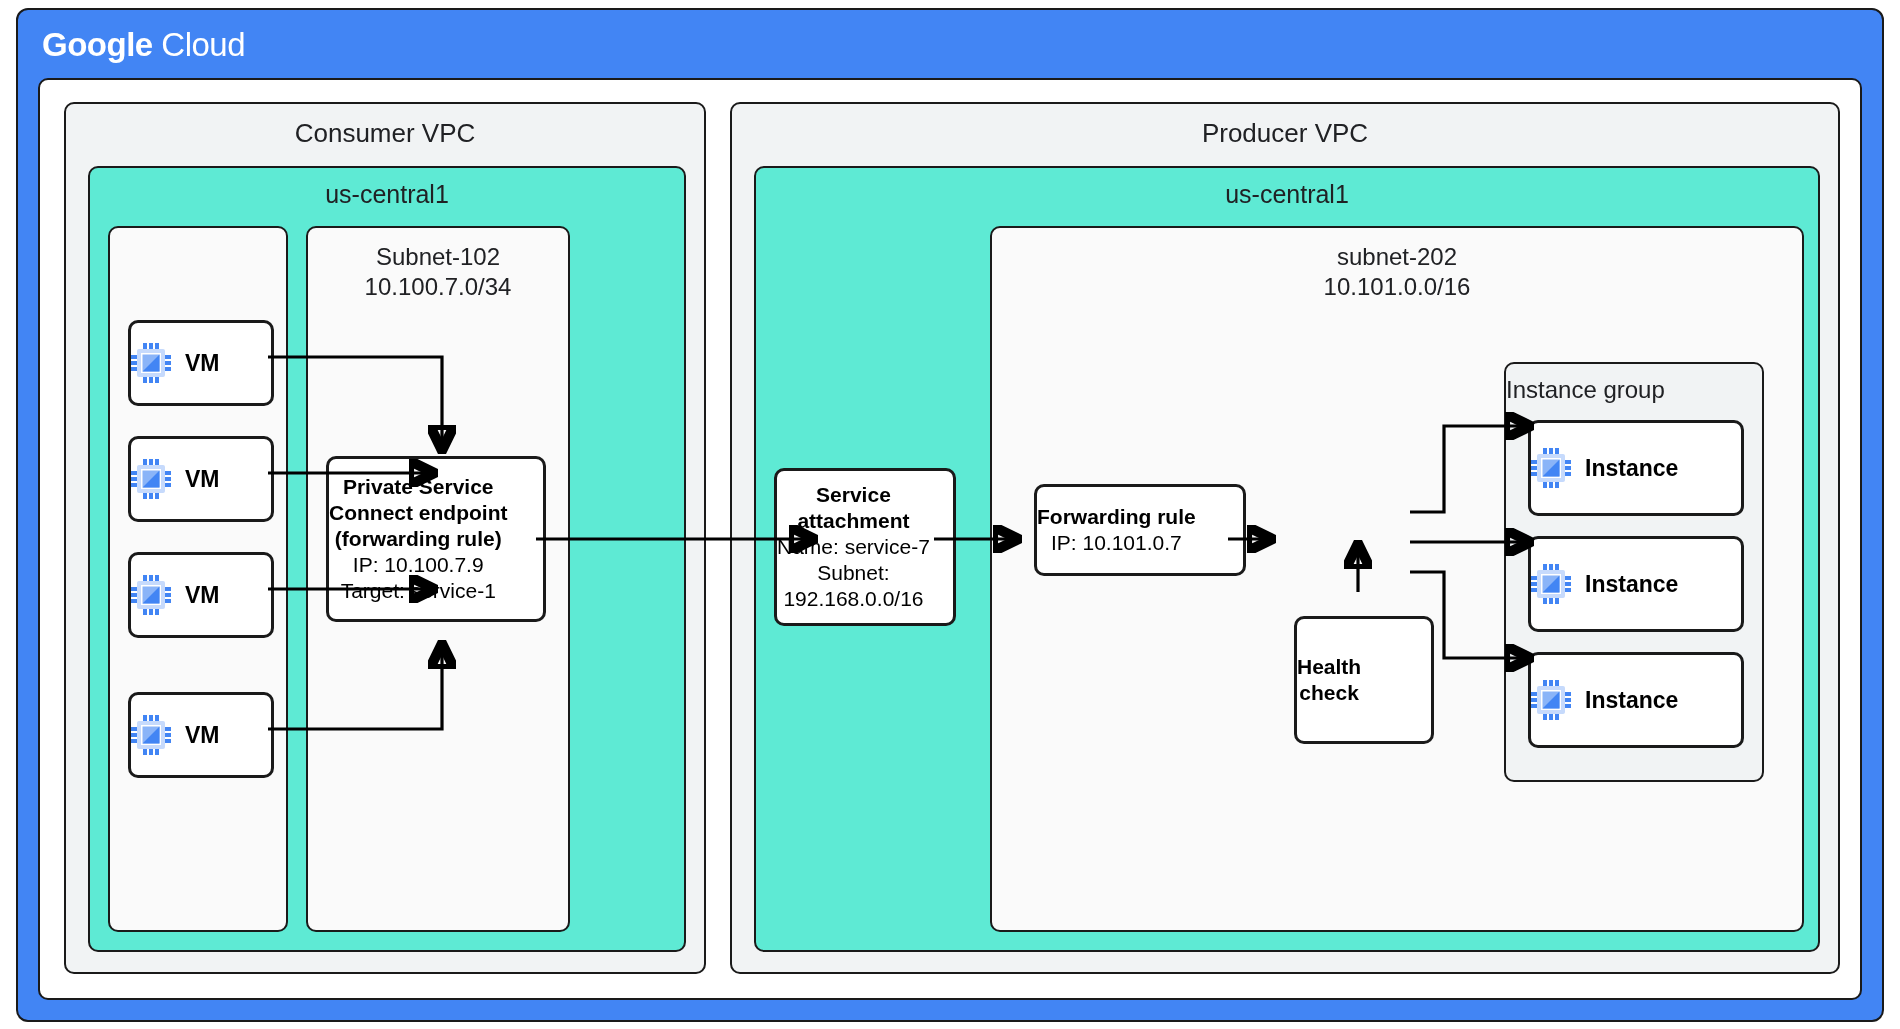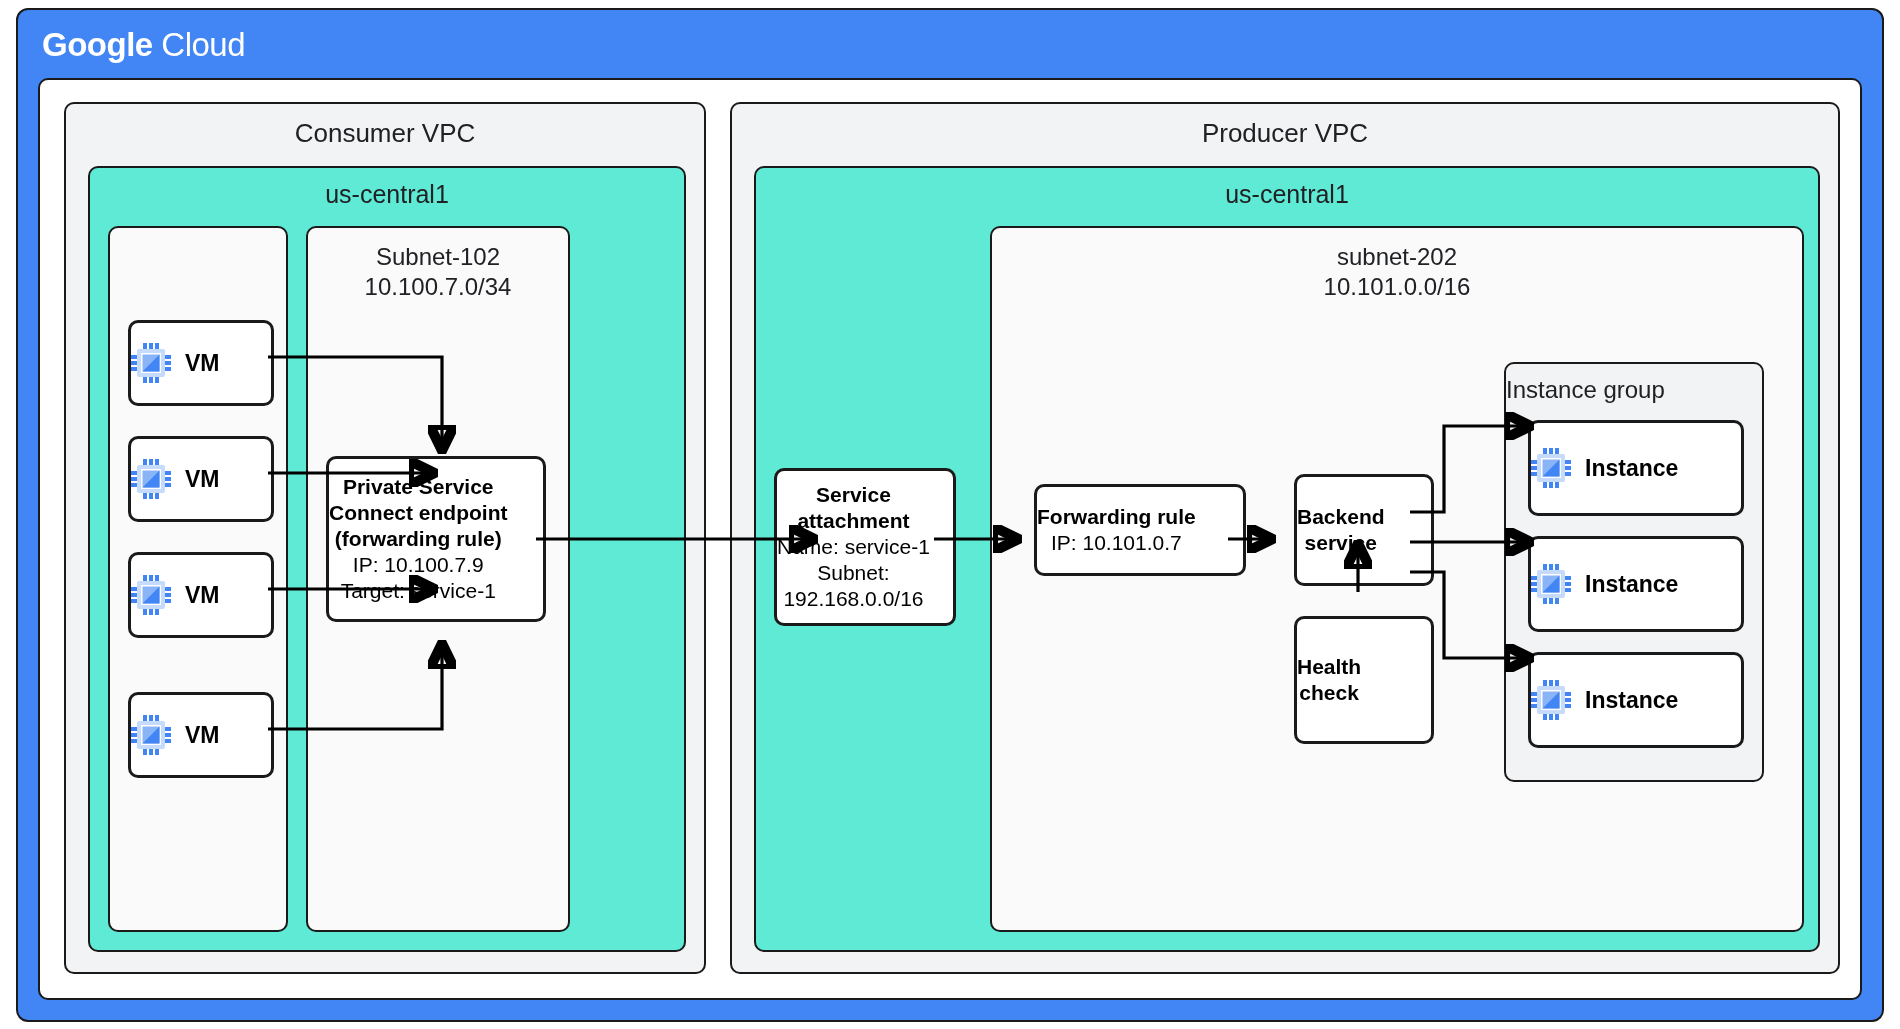--- a/index.html
+++ b/index.html
@@ -287,45 +287,39 @@
     <div class="vpc" style="left:690px; top:22px; width:1110px; height:872px;">
       <div class="vpc-title">Producer VPC</div>
 
       <div class="region" style="left:22px; top:62px; width:1066px; height:786px;">
         <div class="region-title">us-central1</div>
 
         <div class="node" style="left:18px; top:300px; width:182px; height:158px;">
           <div class="node-text">
             <span class="b">Service</span>
             <span class="b">attachment</span>
-            <span class="n">Name: service-1</span>
+            <span class="n">Name: service-7</span>
             <span class="n">Subnet:</span>
             <span class="n">192.168.0.0/16</span>
           </div>
         </div>
 
         <div class="subnet" style="left:234px; top:58px; width:814px; height:706px;">
           <div class="subnet-title">
             <span>subnet-202</span><br>
             <span>10.101.0.0/16</span>
           </div>
 
           <div class="node" style="left:42px; top:256px; width:212px; height:92px;">
             <div class="node-text">
               <span class="b">Forwarding rule</span>
               <span class="n">IP: 10.101.0.7</span>
             </div>
           </div>
 
-          <div class="node" style="left:302px; top:246px; width:140px; height:112px;">
-            <div class="node-text">
-              <span class="b">Backend</span>
-              <span class="b">service</span>
-            </div>
-          </div>
 
           <div class="node" style="left:302px; top:388px; width:140px; height:128px;">
             <div class="node-text">
               <span class="b">Health</span>
               <span class="b">check</span>
             </div>
           </div>
 
           <div class="group-panel" style="left:512px; top:134px; width:260px; height:420px;">
             <div class="group-title">Instance group</div>

